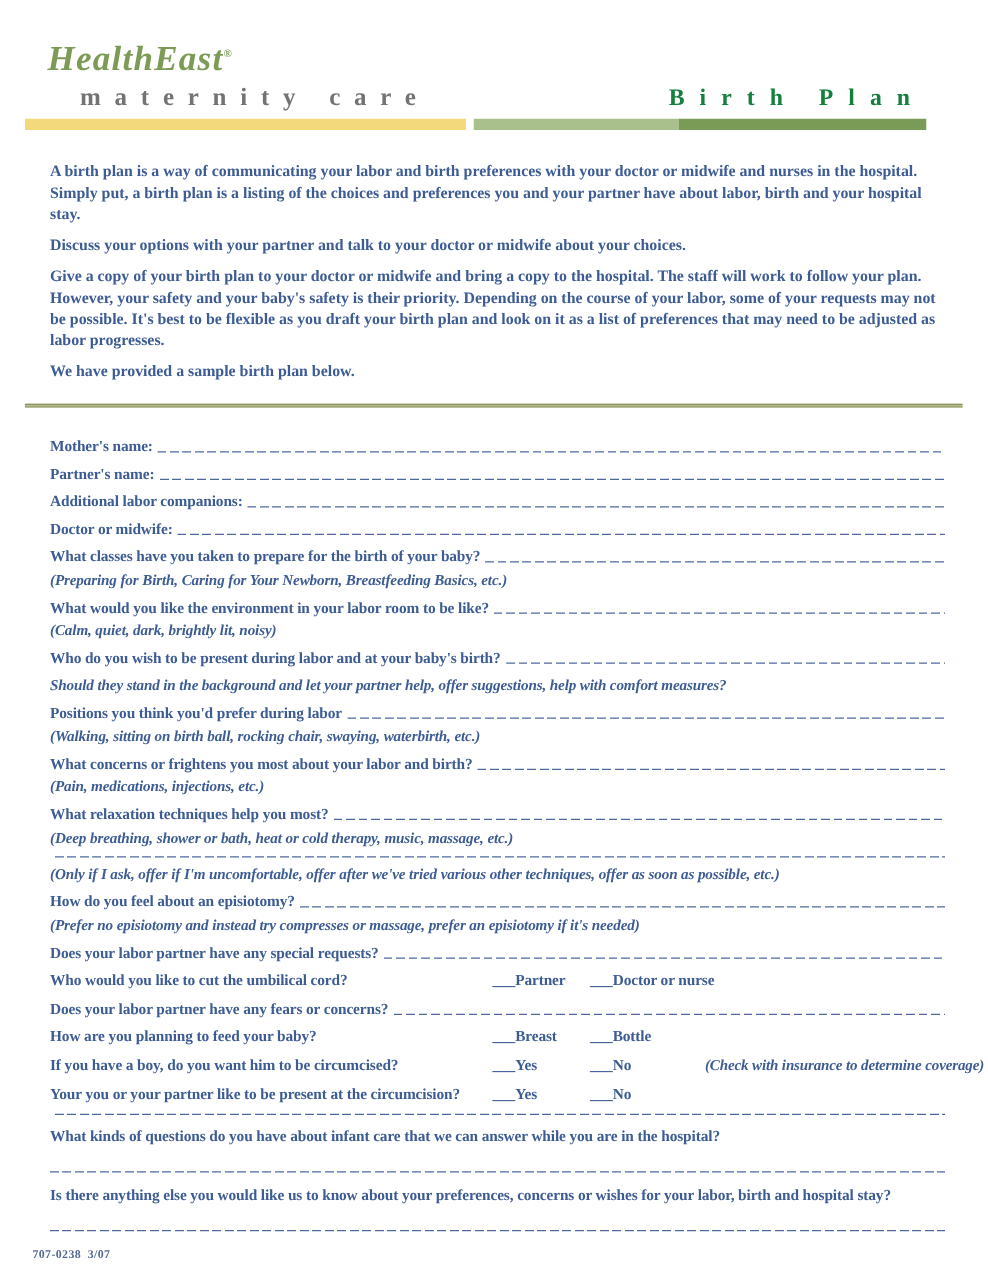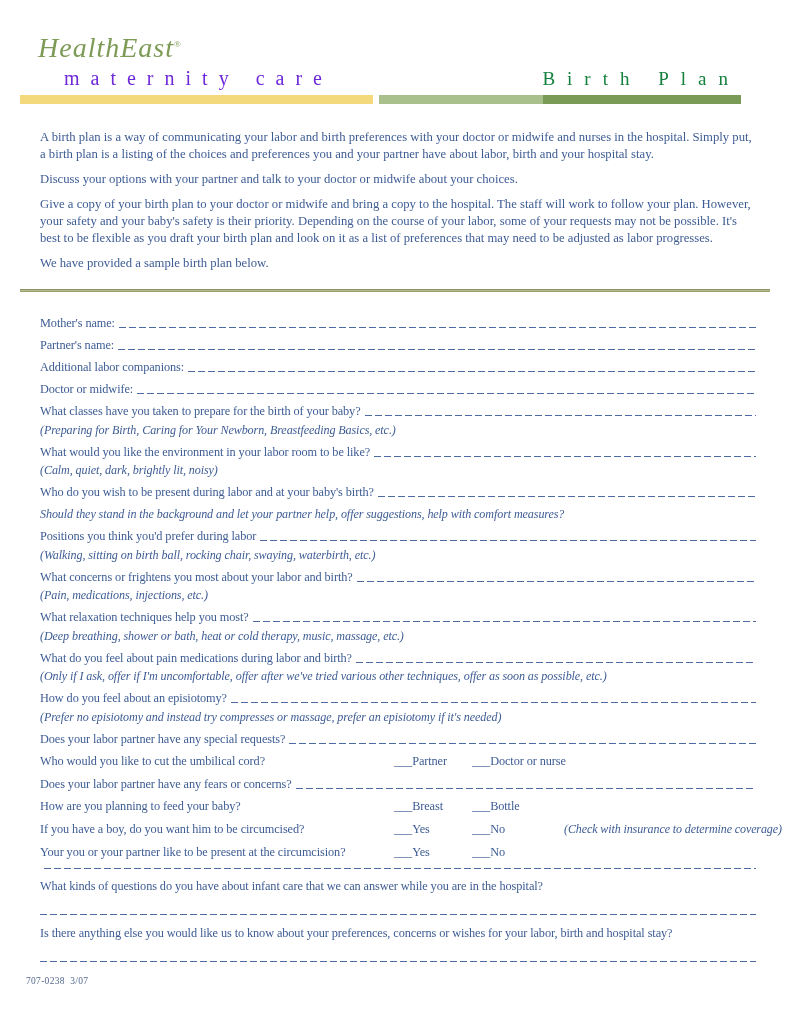--- a/index.html
+++ b/index.html
@@ -3,32 +3,32 @@
 <meta charset="utf-8">
 <style>
   * { margin:0; padding:0; box-sizing:border-box; }
   html,body { background:#ffffff; }
   body {
     width:790px; height:1022px;
     font-family:"Liberation Serif","DejaVu Serif",serif;
     color:#3d5c93;
     overflow:hidden;
   }
-  .page { width:790px; height:886px; position:relative; background:#fff; }
+  .page { width:790px; height:886px; position:relative; background:#fff;font-weight:bold; }
 
   
   .header { padding:34px 50px 0 38px; }
   .header-top { display:flex; justify-content:space-between; align-items:flex-end; }
   .logo-name {
     font-style:italic; font-size:28px; color:#7d9b56;
     letter-spacing:1px; line-height:1;
   }
   .logo-name sup { font-size:9px; font-style:normal; vertical-align:super; }
   .logo-tagline {
-    font-size:20px; color:#6d28d9; letter-spacing:11px;
+    font-size:20px; color:#737373; letter-spacing:11px;
     margin:6px 0 0 26px; line-height:1;
   }
   .doc-title {
     font-size:19px; color:#15803d; letter-spacing:12px;
     line-height:1; white-space:nowrap;
   }
   .color-bar { display:flex; height:9px; margin:7px 49px 0 20px; }
   .seg-yellow { width:353px; background:#f3d97b; }
   .seg-gap    { width:6px;   background:#ffffff; }
   .seg-lgreen { width:164px; background:#a9bf8c; }
@@ -179,21 +179,20 @@
     <div class="frow has-hint">
       <div class="line">
           <span class="q">What relaxation techniques help you most?</span>
           <span class="fill"></span>
         </div>
       <div class="hint">(Deep breathing, shower or bath, heat or cold therapy, music, massage, etc.)</div>
     </div>
 
     <div class="frow has-hint">
       <div class="line">
-          <span class="q">What do you feel about pain medications during labor and birth?</span>
           <span class="fill"></span>
         </div>
       <div class="hint">(Only if I ask, offer if I'm uncomfortable, offer after we've tried various other techniques, offer as soon as possible, etc.)</div>
     </div>
 
     <div class="frow has-hint">
       <div class="line">
           <span class="q">How do you feel about an episiotomy?</span>
           <span class="fill"></span>
         </div>

